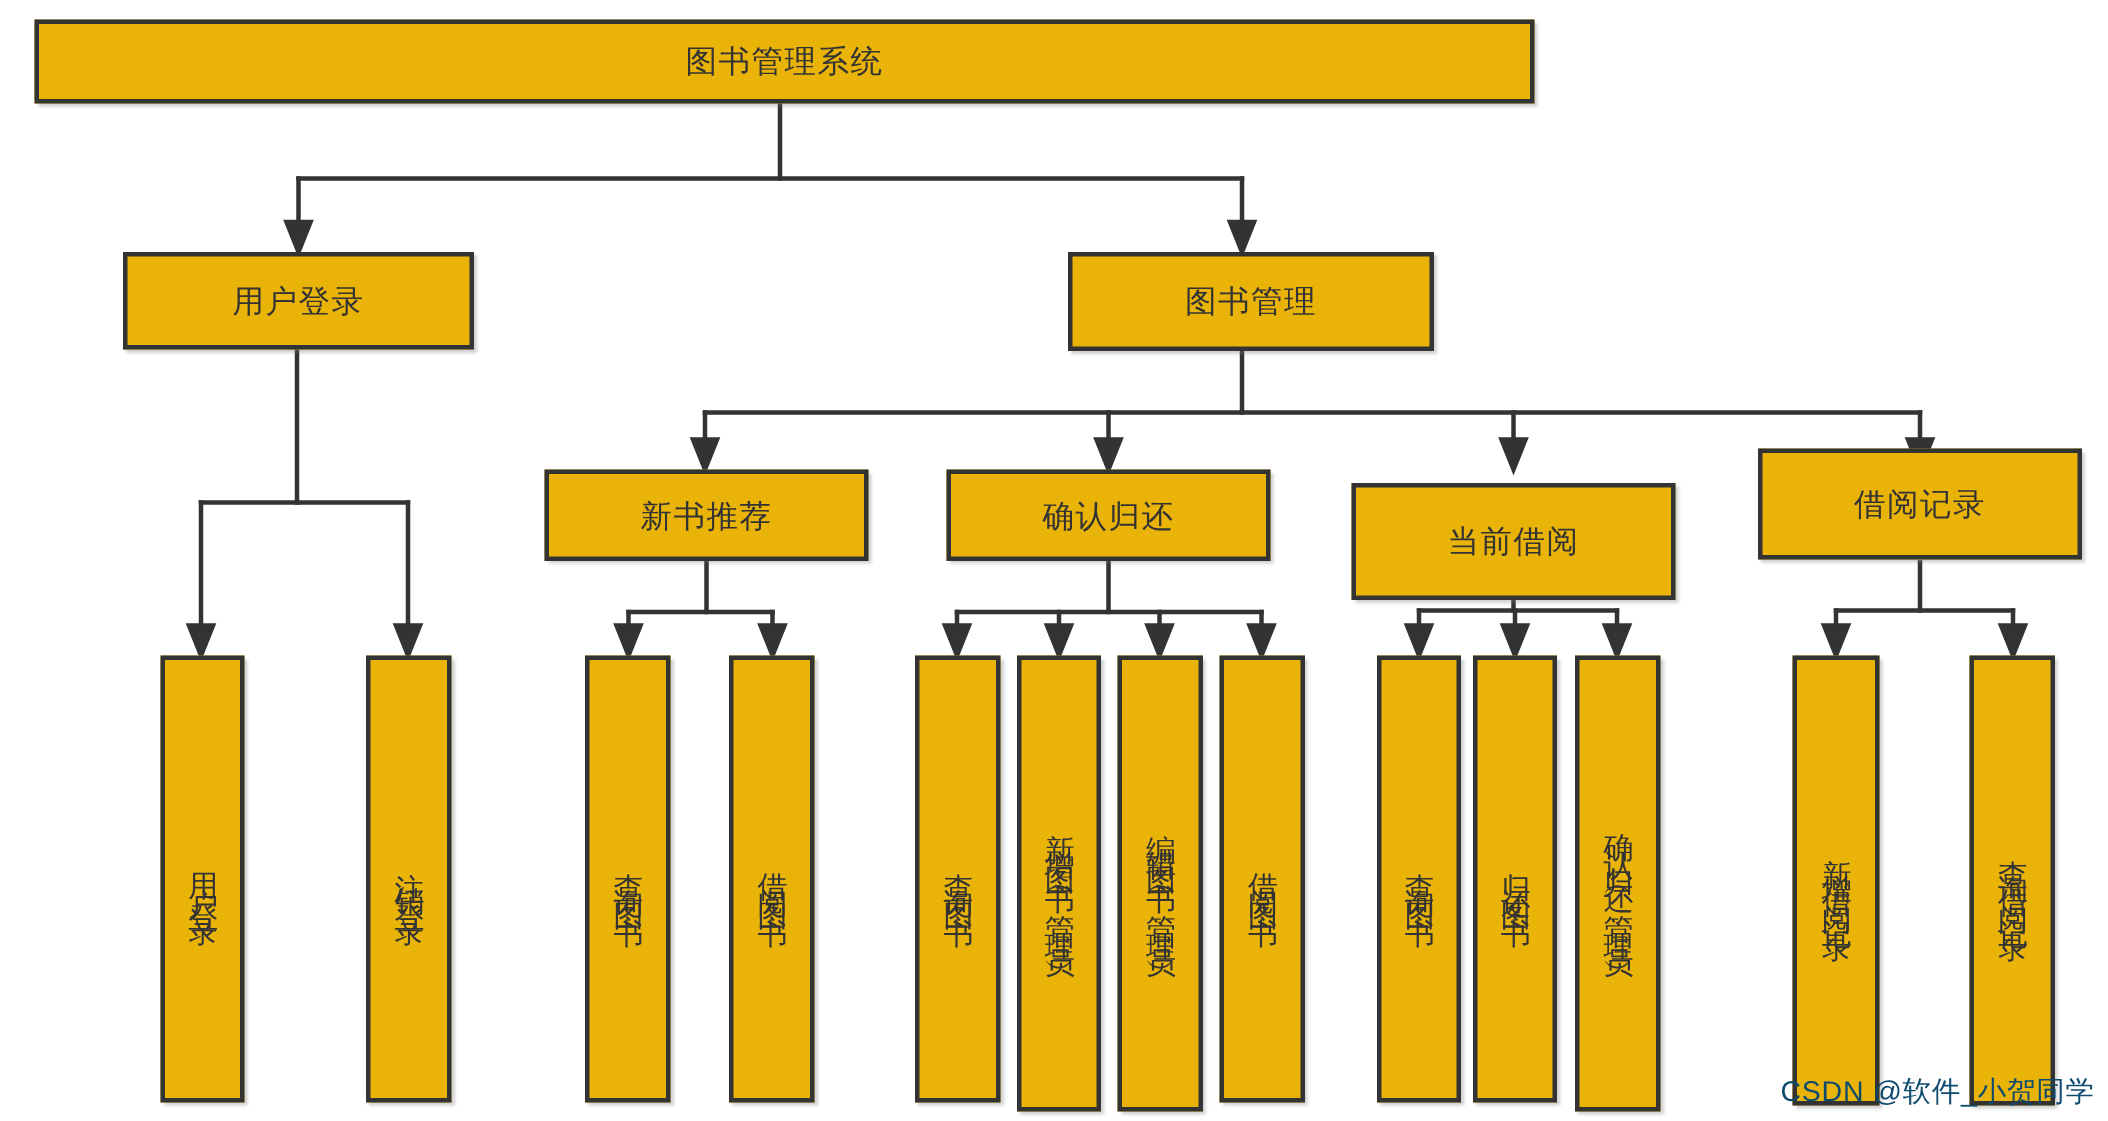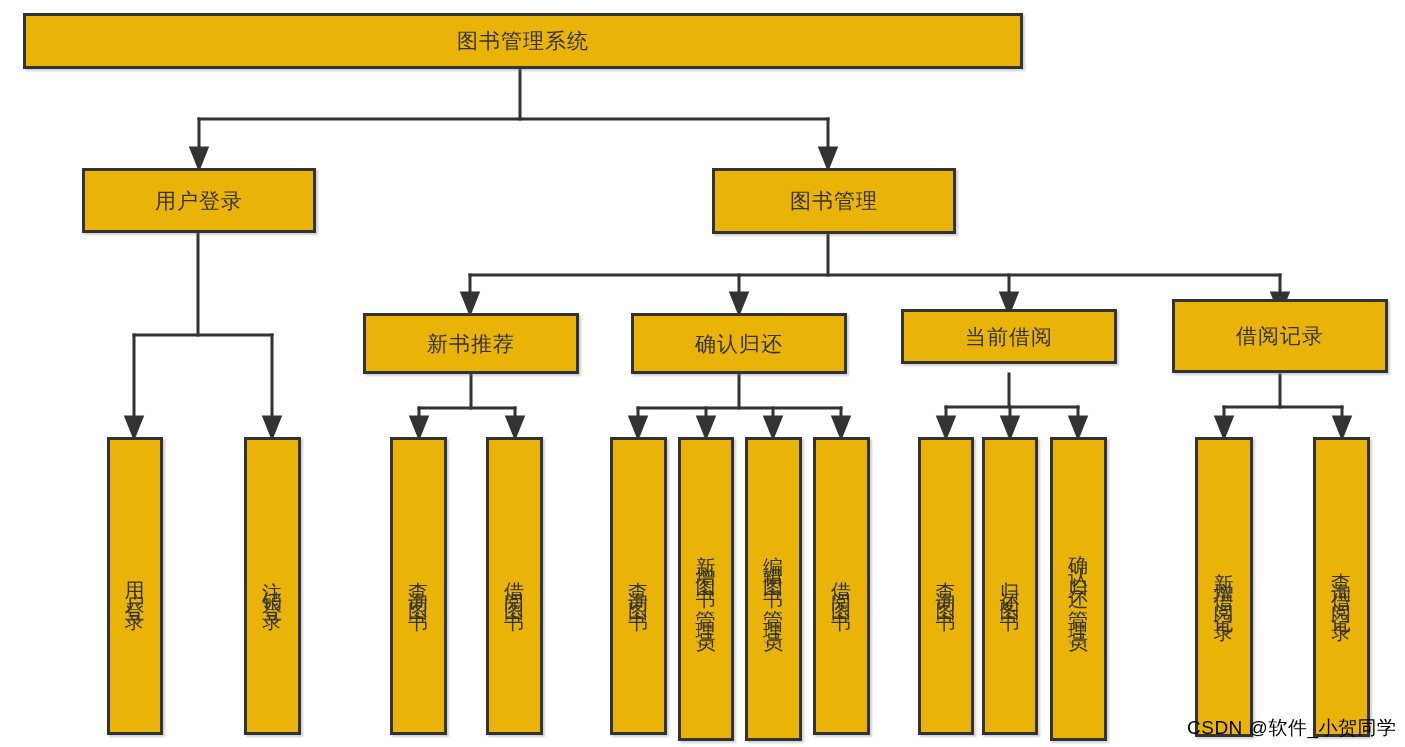--- a/index.html
+++ b/index.html
@@ -39,21 +39,21 @@
     line-height: 1;
     color: #333333;
   }
   .v-box.tall .v-text { letter-spacing: 11px; }
   .watermark {
     position: absolute;
     left: 1187px;
     top: 715px;
     z-index: 5;
     font-size: 19px;
-    color: #000000;
+    color: #0c4a6e;
     white-space: nowrap;
     letter-spacing: 0.5px;
   }
 </style>
 </head>
 <body>
 
 <div class="stage">
 
   <svg class="wires" viewBox="0 0 1405 747" xmlns="http://www.w3.org/2000/svg">
@@ -134,21 +134,21 @@
     </g>
   </svg>
 
   <div class="box h-box" style="left:23px;top:13px;width:1000px;height:56px">图书管理系统</div>
 
   <div class="box h-box" style="left:82px;top:168px;width:234px;height:65px">用户登录</div>
   <div class="box h-box" style="left:712px;top:168px;width:244px;height:66px">图书管理</div>
 
   <div class="box h-box" style="left:363px;top:313px;width:216px;height:61px">新书推荐</div>
   <div class="box h-box" style="left:631px;top:313px;width:216px;height:61px">确认归还</div>
-  <div class="box h-box" style="left:901px;top:309px;width:216px;height:55px">当前借阅</div>
+  <div class="box h-box" style="left:901px;top:322px;width:216px;height:78px">当前借阅</div>
   <div class="box h-box" style="left:1172px;top:299px;width:216px;height:74px">借阅记录</div>
 
   <div class="box v-box" style="left:107px;top:437px;width:56px;height:298px">
     <span class="v-text">用户登录</span>
     </div>
   <div class="box v-box" style="left:244px;top:437px;width:57px;height:298px">
     <span class="v-text">注销登录</span>
     </div>
 
   <div class="box v-box" style="left:390px;top:437px;width:57px;height:298px">

